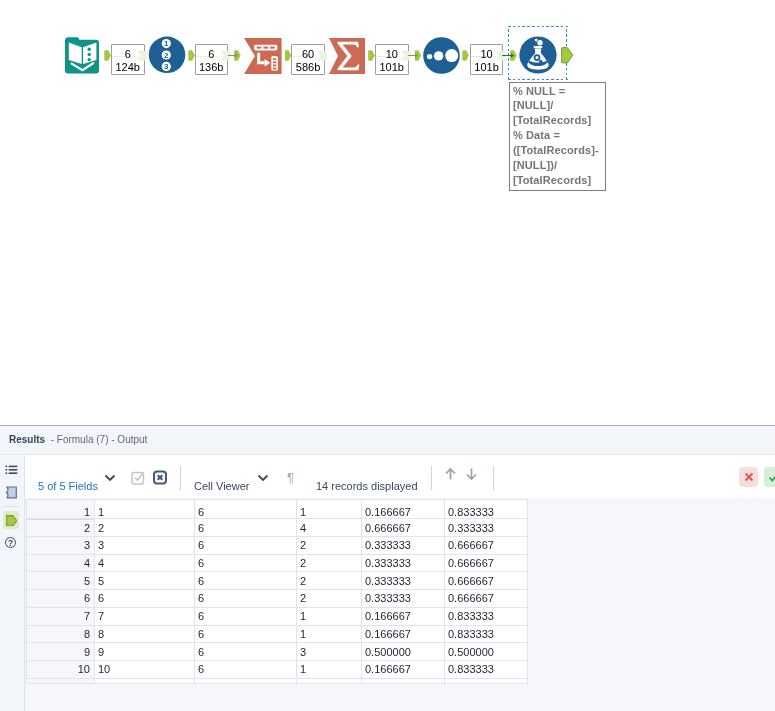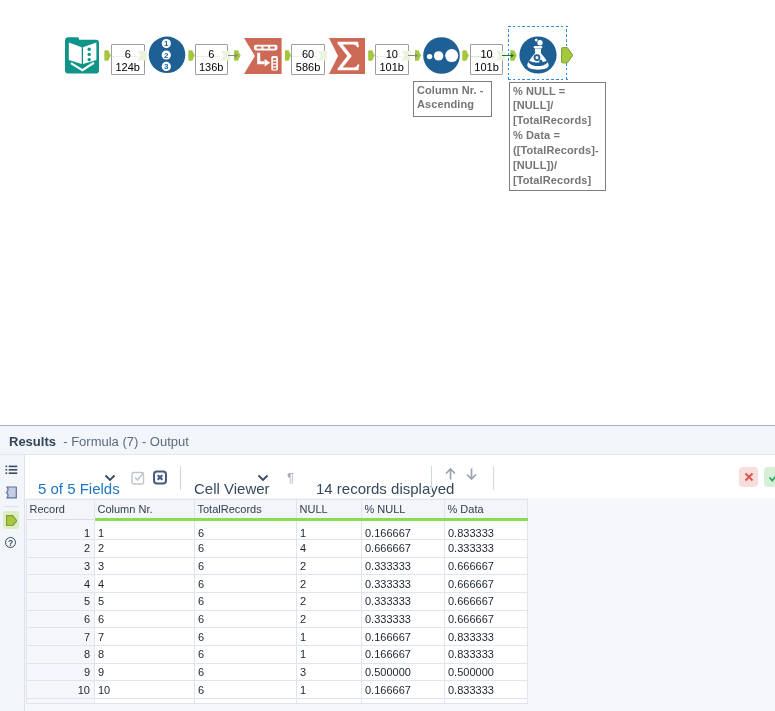--- a/index.html
+++ b/index.html
@@ -19,28 +19,28 @@
   .cbox span{position:relative;z-index:1;}
   .palearrow{position:absolute;top:50.5px;width:9.4px;height:10px;background:#ebf3df;
              clip-path:polygon(0 0,100% 0,100% 100%,0 100%,32% 50%);}
   .anno{position:absolute;background:#fff;border:1px solid #7d7d7d;box-sizing:border-box;
         color:#757575;font-size:11px;font-weight:bold;letter-spacing:0.1px;
         line-height:14.9px;padding:1px 2px 0 3px;}
   
   #panel-top{position:absolute;left:0;top:425px;width:775px;height:1px;background:#aab1bd;}
   #titlebar{position:absolute;left:0;top:426px;width:775px;height:29px;background:#f2f5f9;
             border-bottom:1px solid #e2e6ed;box-sizing:border-box;}
-  #titlebar .t{position:absolute;left:9px;top:7.5px;font-size:13px;color:#5c6b7e;}
+  #titlebar .t{position:absolute;left:9px;top:7.5px;font-size:10px;color:#5c6b7e;}
   #titlebar .t b{color:#32465a;}
   #toolbar{position:absolute;left:25px;top:455px;width:750px;height:43px;background:#fff;}
   #sidebar{position:absolute;left:0;top:455px;width:25px;height:256px;background:#f2f5f9;
            border-right:1px solid #dde2ea;box-sizing:border-box;}
   #gridarea{position:absolute;left:25px;top:498px;width:750px;height:213px;background:#f5f7fb;}
   .vsep{position:absolute;top:466px;width:1px;height:24px;background:#ccd6e6;}
-  .tbtxt{position:absolute;top:480px;font-size:15px;color:#36495e;}
+  .tbtxt{position:absolute;top:480px;font-size:11px;color:#36495e;}
   
   table{position:absolute;left:26px;top:499px;border-collapse:collapse;table-layout:fixed;
         font-size:11px;background:#fff;}
   th,td{border:1px solid #e0e4f0;overflow:hidden;white-space:nowrap;padding:0 0 0 3px;
         font-weight:normal;text-align:left;}
   th{height:17.5px;background:#f3f5f9;color:#2e3e52;border-bottom:3px solid #86dd52;padding-left:2.5px;}
   th.rec{border-bottom:3px solid #f3f5f9;}
   td{height:16.7px;color:#1b2430;}
   tr.r1 td{height:18.4px;vertical-align:bottom;}
   tr.xtra td{height:4.3px;}
@@ -140,21 +140,20 @@
     <circle cx="19" cy="19" r="18.6" fill="#1e6094"></circle>
     <circle cx="21" cy="6.7" r="2.7" fill="#fff"></circle>
     <circle cx="17.2" cy="4.1" r="1.4" fill="#fff"></circle>
     <rect x="14.6" y="10.1" width="8.8" height="2.2" rx="1.1" fill="#fff"></rect>
     <path d="M15.8,12.4 L16.2,16.9 C12.3,21.9 8.3,26.3 8.3,29.1 C8.3,32.4 12.6,33.7 19,33.7 C25.4,33.7 29.7,32.4 29.7,29.1 C29.7,26.3 25.7,21.9 21.8,16.9 L22.2,12.4 Z" fill="#fff"></path>
     <circle cx="18" cy="21.6" r="2.5" fill="none" stroke="#1e6094" stroke-width="1.8"></circle>
     <circle cx="21.8" cy="25.4" r="1.7" fill="#1e6094"></circle>
     <path d="M10.4,24.4 C13.2,27.2 24.8,27.2 27.6,24.4 L28.8,26.2 C24.5,31.4 13.5,31.4 9.2,26.2 Z" fill="#1e6094"></path>
   </svg>
 
-  <div class="anno" style="left:413px;top:80.5px;width:78.5px;height:36.8px;">Column Nr. -<br>Ascending</div>
   <div class="anno" style="left:509px;top:81.5px;width:96.5px;height:109.5px;">% NULL =<br>[NULL]/<br>[TotalRecords]<br>% Data =<br>([TotalRecords]-<br>[NULL])/<br>[TotalRecords]</div>
 </div>
 
 <div id="panel-top"></div>
 <div id="titlebar">
     <span class="t"><b>Results</b>&nbsp; - Formula (7) - Output</span>
   </div>
 <div id="toolbar"></div>
 <div id="sidebar"></div>
 <div id="gridarea"></div>
@@ -218,28 +217,20 @@
 <table>
   <colgroup>
     <col style="width:68px">
       <col style="width:100px">
       <col style="width:102px">
     <col style="width:65px">
       <col style="width:83px">
       <col style="width:83px">
   </colgroup>
   <tbody>
-      <tr>
-        <th class="rec">Record</th>
-        <th>Column Nr.</th>
-        <th>TotalRecords</th>
-        <th>NULL</th>
-        <th>% NULL</th>
-        <th>% Data</th>
-      </tr>
   <tr class="r1">
         <td class="rec">1</td>
         <td>1</td>
         <td>6</td>
         <td>1</td>
         <td>0.166667</td>
         <td>0.833333</td>
       </tr>
   <tr>
         <td class="rec">2</td>

